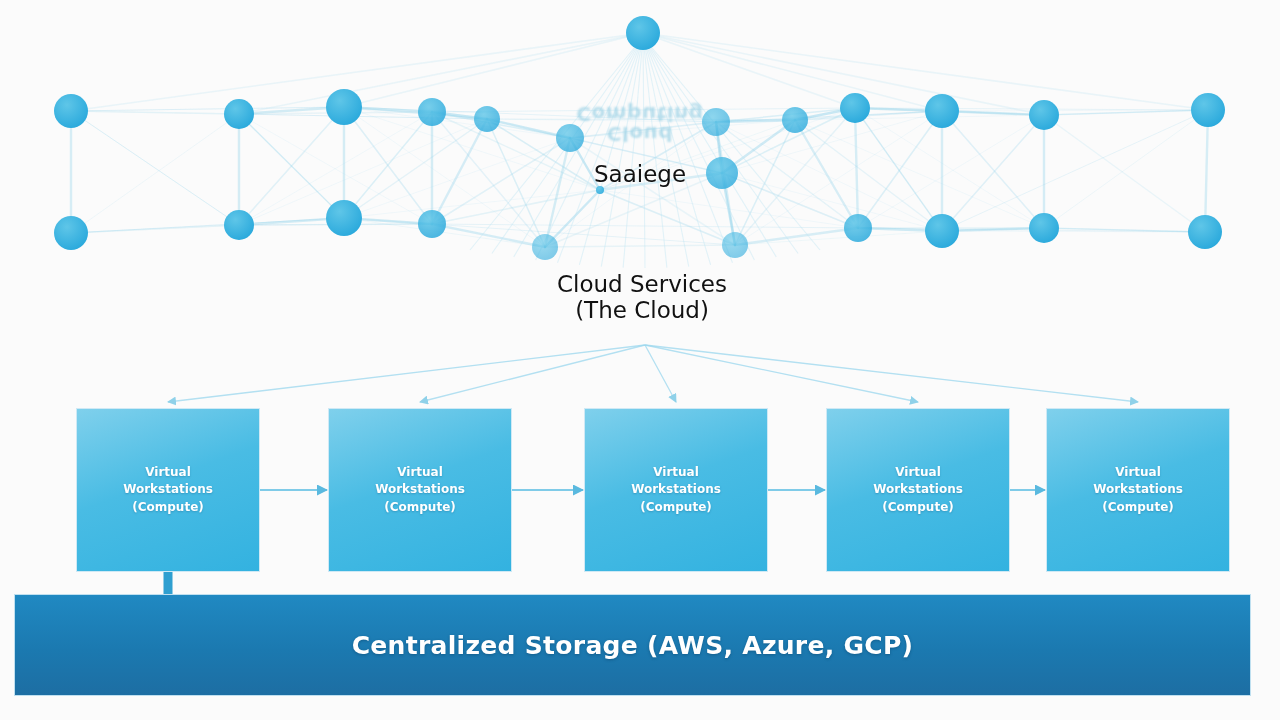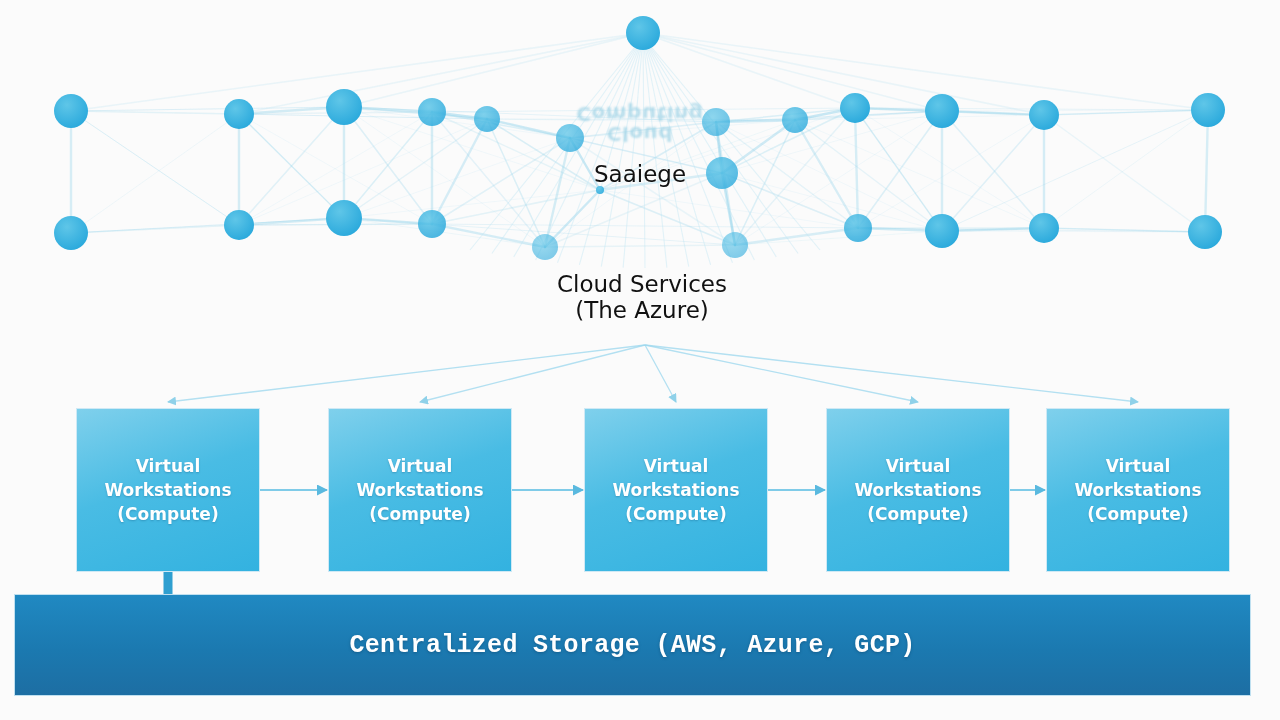--- a/index.html
+++ b/index.html
@@ -34,37 +34,36 @@
 
   
   .cbox{
     position:absolute;top:408px;width:184px;height:164px;
     background:linear-gradient(160deg,#7fd0ec 0%,#49bce4 45%,#33b2e0 100%);
     border:1px solid #cfe9f5;
     display:flex;align-items:center;justify-content:center;
     box-sizing:border-box;
   }
   .cbox span{
-    color:#ffffff;font-weight:700;font-size:17px;line-height:1.42;
+    color:#ffffff;font-weight:700;font-size:12px;line-height:1.42;
     text-align:center;display:block;width:150px;
     text-shadow:0 1px 2px rgba(20,90,130,.35);
   }
 
   
   #storage-bar{
     position:absolute;left:14px;top:594px;width:1237px;height:102px;
     background:linear-gradient(180deg,#2089c2 0%,#1b79b0 55%,#1d6ea3 100%);
     border:1px solid #bfe0f0;
     display:flex;align-items:center;justify-content:center;
     box-sizing:border-box;
   }
   #storage-bar span{
     color:#ffffff;font-weight:700;font-size:25px;letter-spacing:.3px;
     text-shadow:0 1px 3px rgba(10,60,95,.45);
-    font-family:Liberation Mono, monospace;
   }
 </style>
 </head>
 <body>
 
 <div id="stage">
 
   <svg id="net" viewBox="0 0 1280 720" xmlns="http://www.w3.org/2000/svg">
     <defs>
       <marker id="ah" markerWidth="9" markerHeight="9" refX="8" refY="4.5" orient="auto" markerUnits="userSpaceOnUse">
@@ -281,21 +280,21 @@
 
     <path id="storage-connector" d="M168,572 L168,596" stroke="#2f9fd0" stroke-width="9" stroke-linecap="round" fill="none"></path>
   </svg>
 
   <div id="watermark">Cloud Computing</div>
 
   <div class="lbl" id="storage-label">Saaiege</div>
 
   <div class="lbl" id="hub-label">
     <div>Cloud Services</div>
-    <div>(The Azure)</div>
+    <div>(The Cloud)</div>
   </div>
 
   <div id="boxes">
       <div class="cbox" style="left: 76px;">
         <span>
           <div>Virtual</div>
           <div>Workstations</div>
           <div>(Compute)</div>
         </span>
       </div>

